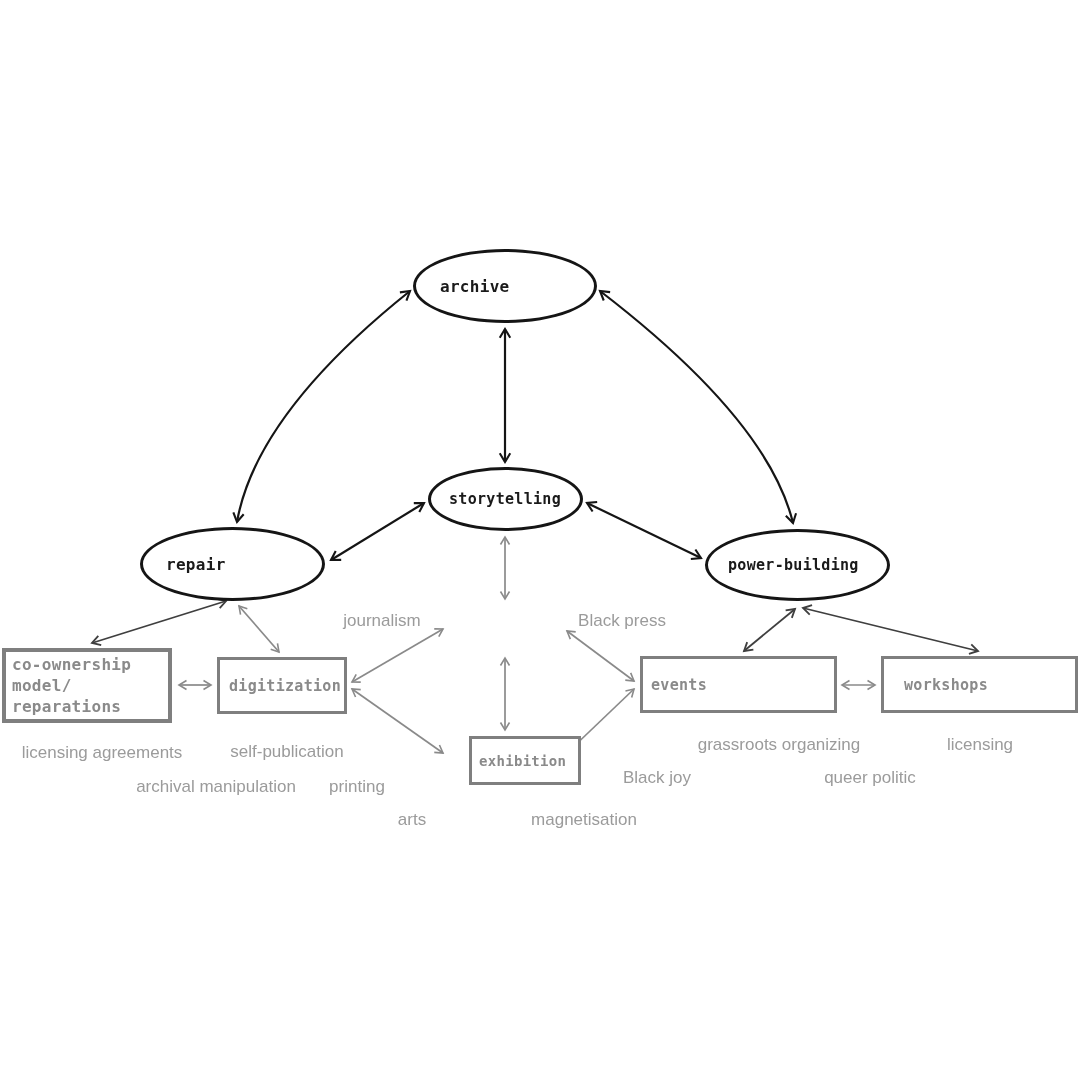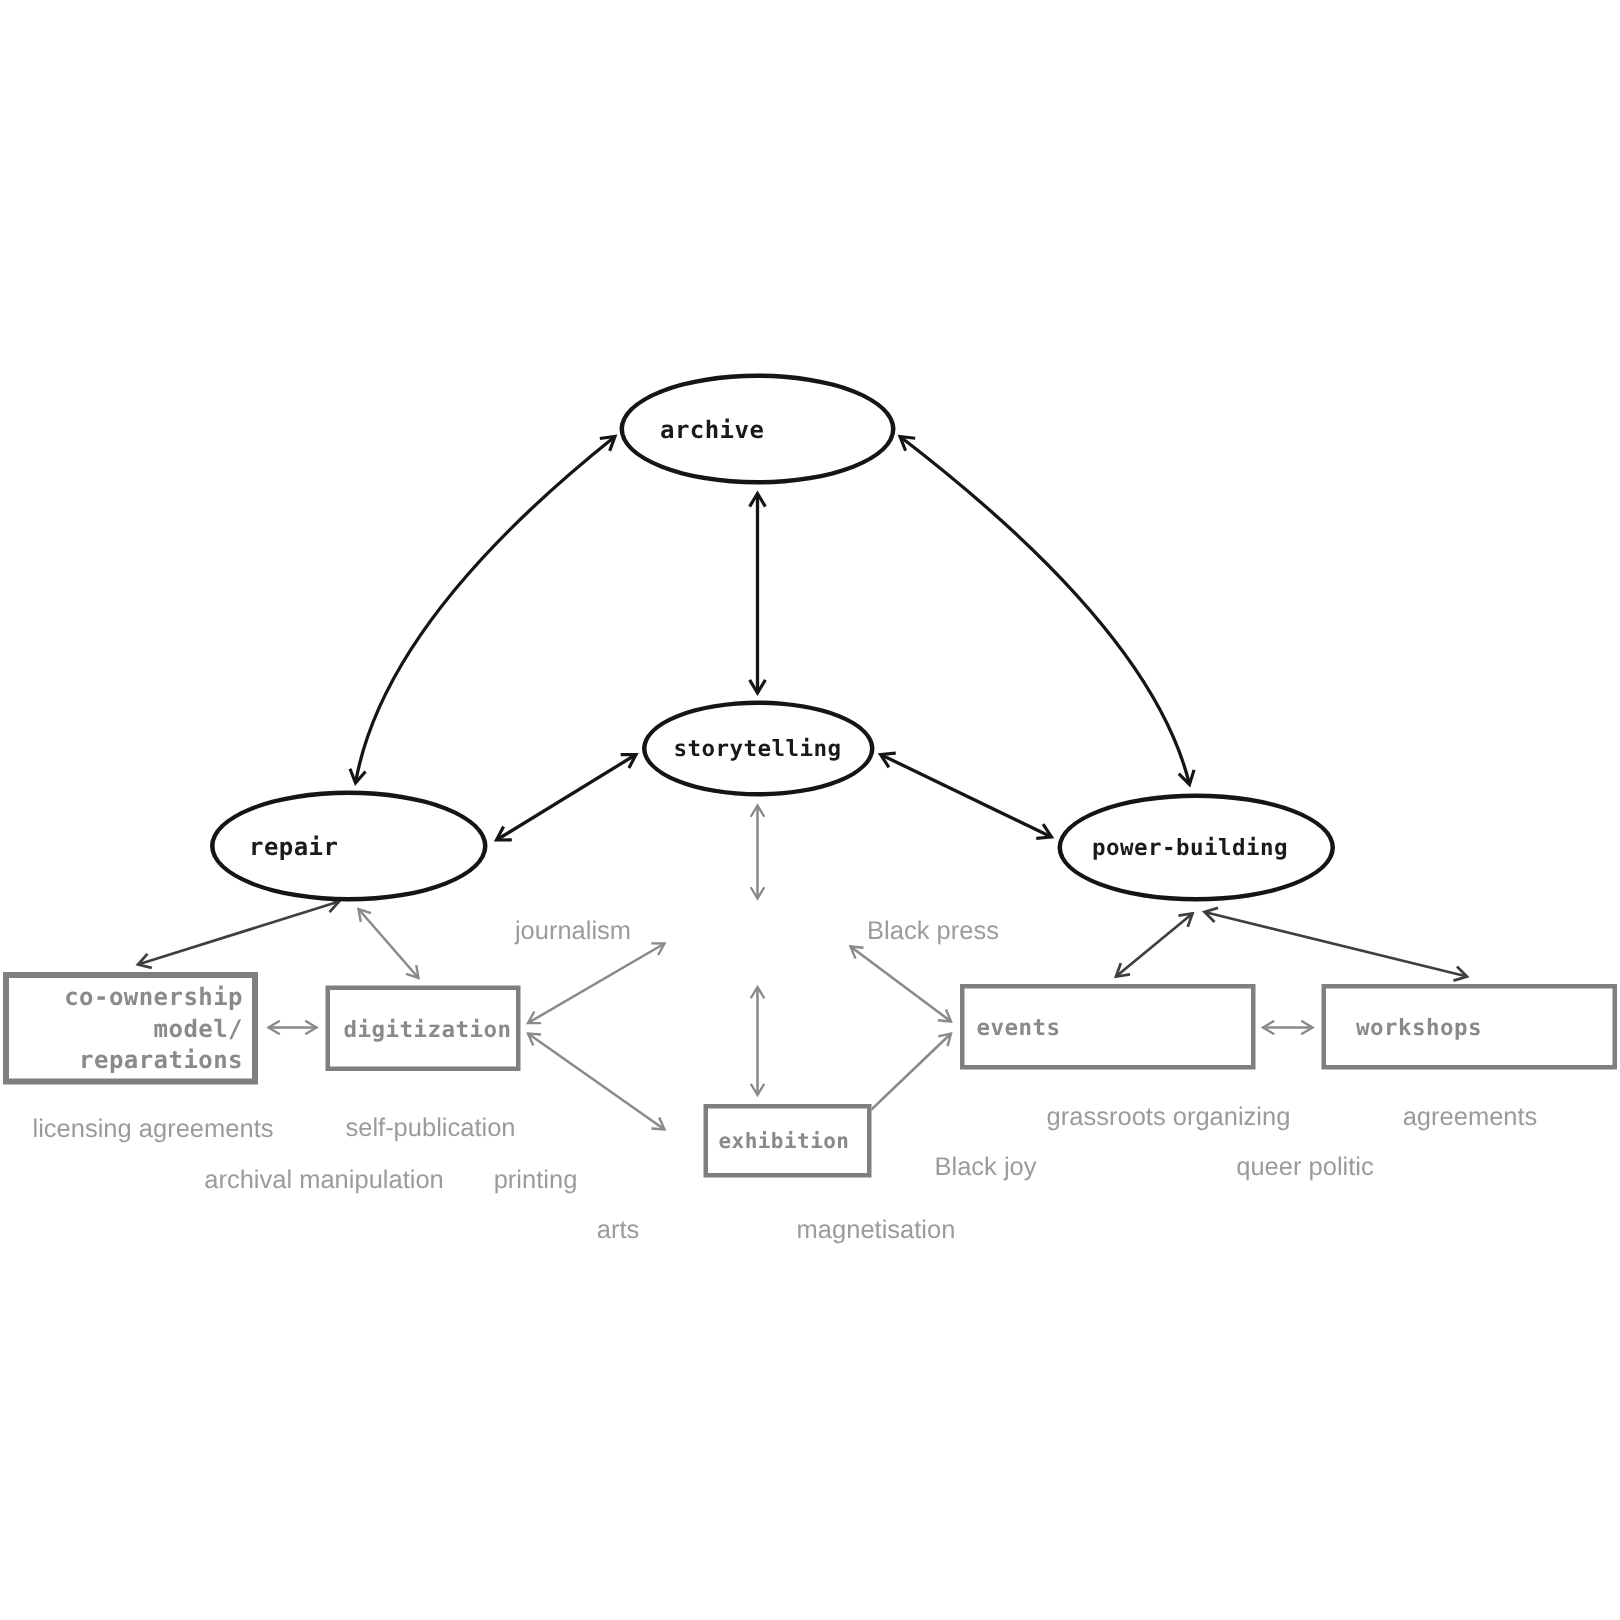--- a/index.html
+++ b/index.html
@@ -31,21 +31,21 @@
     background: #ffffff;
     display: flex; align-items: center;
     box-sizing: border-box;
     color: #8a8a8a;
     font-weight: bold;
     font-size: 15px;
     letter-spacing: 0.3px;
     font-family: "DejaVu Sans Mono", monospace;
   }
   .gbox.multiline { display: block; line-height: 1.3; }
-  .gbox.multiline span { display: block; text-align: right; }
+  .gbox.multiline span { display: block; }
   .flabel {
     position: absolute;
     transform: translate(-50%, -50%);
     color: #9b9b9b;
     font-size: 17px;
     font-family: "Liberation Sans", sans-serif;
     white-space: nowrap;
   }
 </style>
 </head>
@@ -122,15 +122,15 @@
   <span class="flabel" style="left:622px; top:621px;">Black press</span>
   <span class="flabel" style="left:102px; top:753px;">licensing agreements</span>
   <span class="flabel" style="left:287px; top:752px;">self-publication</span>
   <span class="flabel" style="left:216px; top:787px;">archival manipulation</span>
   <span class="flabel" style="left:357px; top:787px;">printing</span>
   <span class="flabel" style="left:412px; top:820px;">arts</span>
   <span class="flabel" style="left:584px; top:820px;">magnetisation</span>
   <span class="flabel" style="left:739px; top:745px;margin-left:40px;">grassroots organizing</span>
   <span class="flabel" style="left:657px; top:778px;">Black joy</span>
   <span class="flabel" style="left:870px; top:778px;">queer politic</span>
-  <span class="flabel" style="left:980px; top:745px;">agreements</span>
+  <span class="flabel" style="left:980px; top:745px;">licensing</span>
 
 </div>
 
 </body></html>

